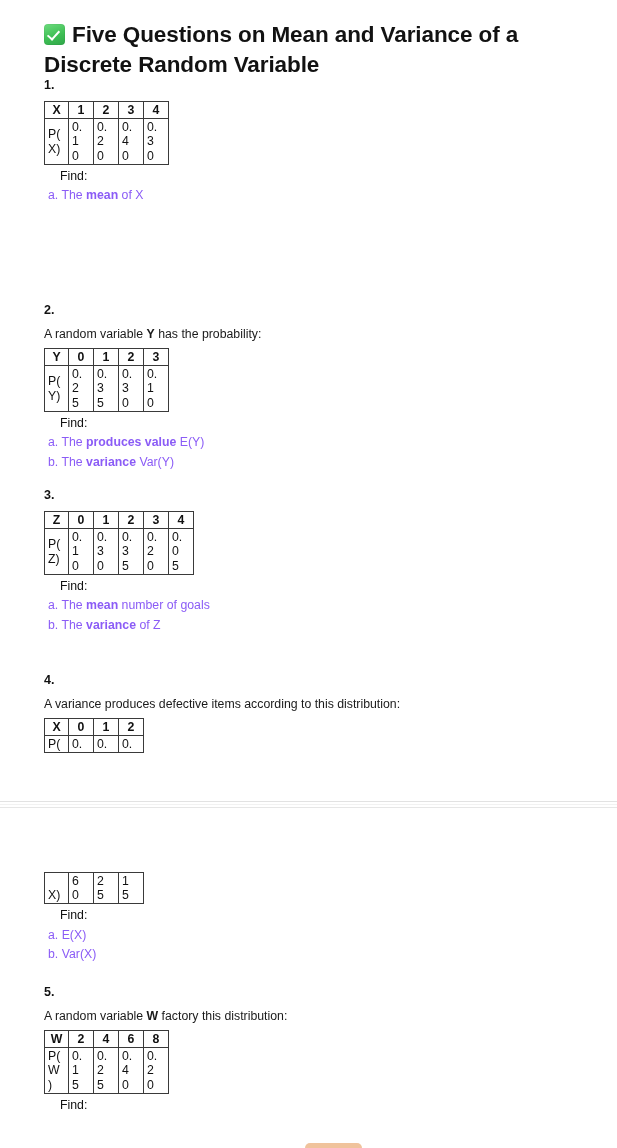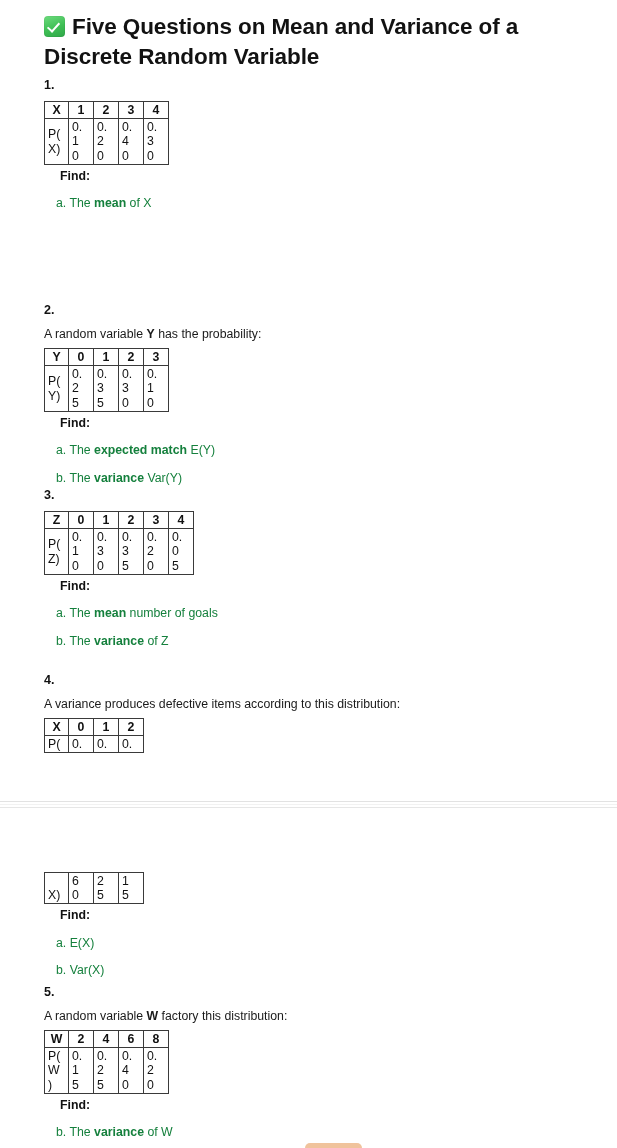--- a/index.html
+++ b/index.html
@@ -19,21 +19,21 @@
     position: relative;
     width: 617px;
     height: 1148px;
     box-sizing: border-box;
   }
 
   
   .doc-header {
     position: absolute;
     left: 44px;
-    top: 12px;
+    top: 20px;
     width: 545px;
     display: block;
   }
   .doc-title {
     font-size: 22.5px;
     font-weight: bold;
     line-height: 30px;
     letter-spacing: -0.1px;
     color: #121212;
     margin: 0;
@@ -113,31 +113,31 @@
   }
   table.dist tbody td.val { text-align: left; }
 
   
   .c-lbl { width: 24px; }
   .c-val { width: 25px; }
 
   
   .find-head {
     font-size: 12.3px;
-    font-weight: bold;
+    font-weight: normal;
     line-height: 15.5px;
     margin: 2px 0 0 0;
     color: #111;
     padding-left: 16px;
   }
   .find-item {
     font-size: 12.3px;
     line-height: 15.5px;
-    color: #15803d;
-    margin: 12px;
+    color: #8b5cf6;
+    margin: 4px;
     white-space: nowrap;
   }
   .find-item b { font-weight: bold; }
 
   
   .page-break {
     position: absolute;
     left: 0;
     width: 617px;
     height: 7px;
@@ -221,21 +221,21 @@
           <td class="lbl c-lbl"><span>P(</span><br><span>Y)</span></td>
           <td class="val c-val"><span>0.</span><br><span>2</span><br><span>5</span></td>
           <td class="val c-val"><span>0.</span><br><span>3</span><br><span>5</span></td>
           <td class="val c-val"><span>0.</span><br><span>3</span><br><span>0</span></td>
           <td class="val c-val"><span>0.</span><br><span>1</span><br><span>0</span></td>
         </tr>
       </tbody>
     </table>
 
     <p class="find-head">Find:</p>
-    <p class="find-item"><span>a. The </span><b>expected match</b><span> E(Y)</span></p>
+    <p class="find-item"><span>a. The </span><b>produces value</b><span> E(Y)</span></p>
     <p class="find-item"><span>b. The </span><b>variance</b><span> Var(Y)</span></p>
   </div>
 
   <div class="q-block" style="top:488px;">
     <p class="q-num">3.</p>
 
     <table class="dist">
       <thead>
         <tr>
           <td class="lbl c-lbl">Z</td>
@@ -325,18 +325,17 @@
           <td class="lbl c-lbl" style="vertical-align:top;"><span>P(</span><br><span>W</span><br><span>)</span></td>
           <td class="val c-val"><span>0.</span><br><span>1</span><br><span>5</span></td>
           <td class="val c-val"><span>0.</span><br><span>2</span><br><span>5</span></td>
           <td class="val c-val"><span>0.</span><br><span>4</span><br><span>0</span></td>
           <td class="val c-val"><span>0.</span><br><span>2</span><br><span>0</span></td>
         </tr>
       </tbody>
     </table>
 
     <p class="find-head">Find:</p>
-    <p class="find-item"><span>b. The </span><b>variance</b><span> of W</span></p>
   </div>
 
   <div class="bottom-chip"></div>
 
 </div>
 
 </body></html>

